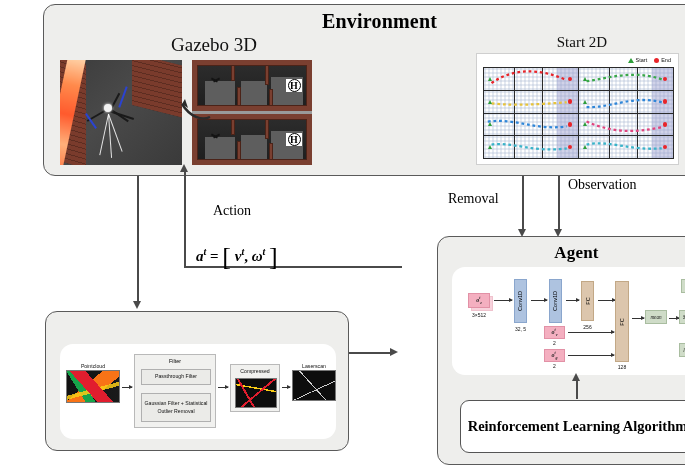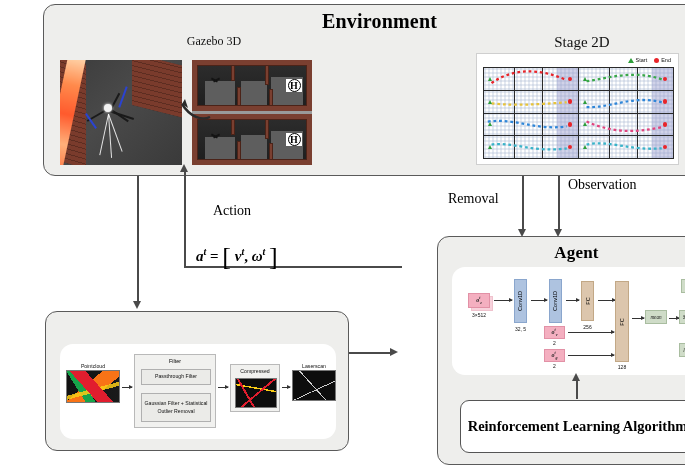--- a/index.html
+++ b/index.html
@@ -28,21 +28,21 @@
   }
   .sub-title {
     position: absolute;
     text-align: center;
     color: #111;
   }
 
   
   #env { left: 6px; top: 4px; width: 673px; height: 172px; }
   #env-title { font-size: 20px; margin-top: 5px; }
-  #gazebo-label { left: 100px; top: 29px; width: 140px; font-size: 12px; }
+  #gazebo-label { left: 100px; top: 29px; width: 140px; font-size: 19px; }
   #stage-label  { left: 468px; top: 29px; width: 140px; font-size: 15px; }
 
   
   #gz-photo {
     position: absolute; left: 16px; top: 55px; width: 122px; height: 105px;
     background:
       linear-gradient(120deg, rgba(255,140,90,.95) 0 9px, rgba(255,190,150,.0) 9px),
       linear-gradient(135deg, #3b3b3b 0%, #4a4a4a 45%, #3a3a3a 100%);
     overflow: hidden;
   }
@@ -262,21 +262,21 @@
 </style>
 </head>
 <body>
 
 <div id="stage">
 
   <div class="panel" id="env">
     <div class="panel-title" id="env-title">Environment</div>
 
     <div class="sub-title" id="gazebo-label">Gazebo 3D</div>
-    <div class="sub-title" id="stage-label">Stage 2D</div>
+    <div class="sub-title" id="stage-label">Start 2D</div>
 
     <div id="gz-photo">
       <div class="brick" id="gz-brick-l"></div>
       <div class="brick" id="gz-brick-r"></div>
       <div class="stripe-orange"></div>
       <div class="gz-arm" style="left:50px;top:48px;width:22px;transform:rotate(34deg);"></div>
       <div class="gz-arm" style="left:48px;top:48px;width:24px;transform:rotate(150deg);"></div>
       <div class="gz-arm" style="left:50px;top:50px;width:20px;transform:rotate(-62deg);"></div>
       <div class="gz-arm" style="left:49px;top:50px;width:26px;transform:rotate(18deg);"></div>
       <div class="gz-axis" style="left:62px;top:26px;height:22px;transform:rotate(20deg);"></div>

